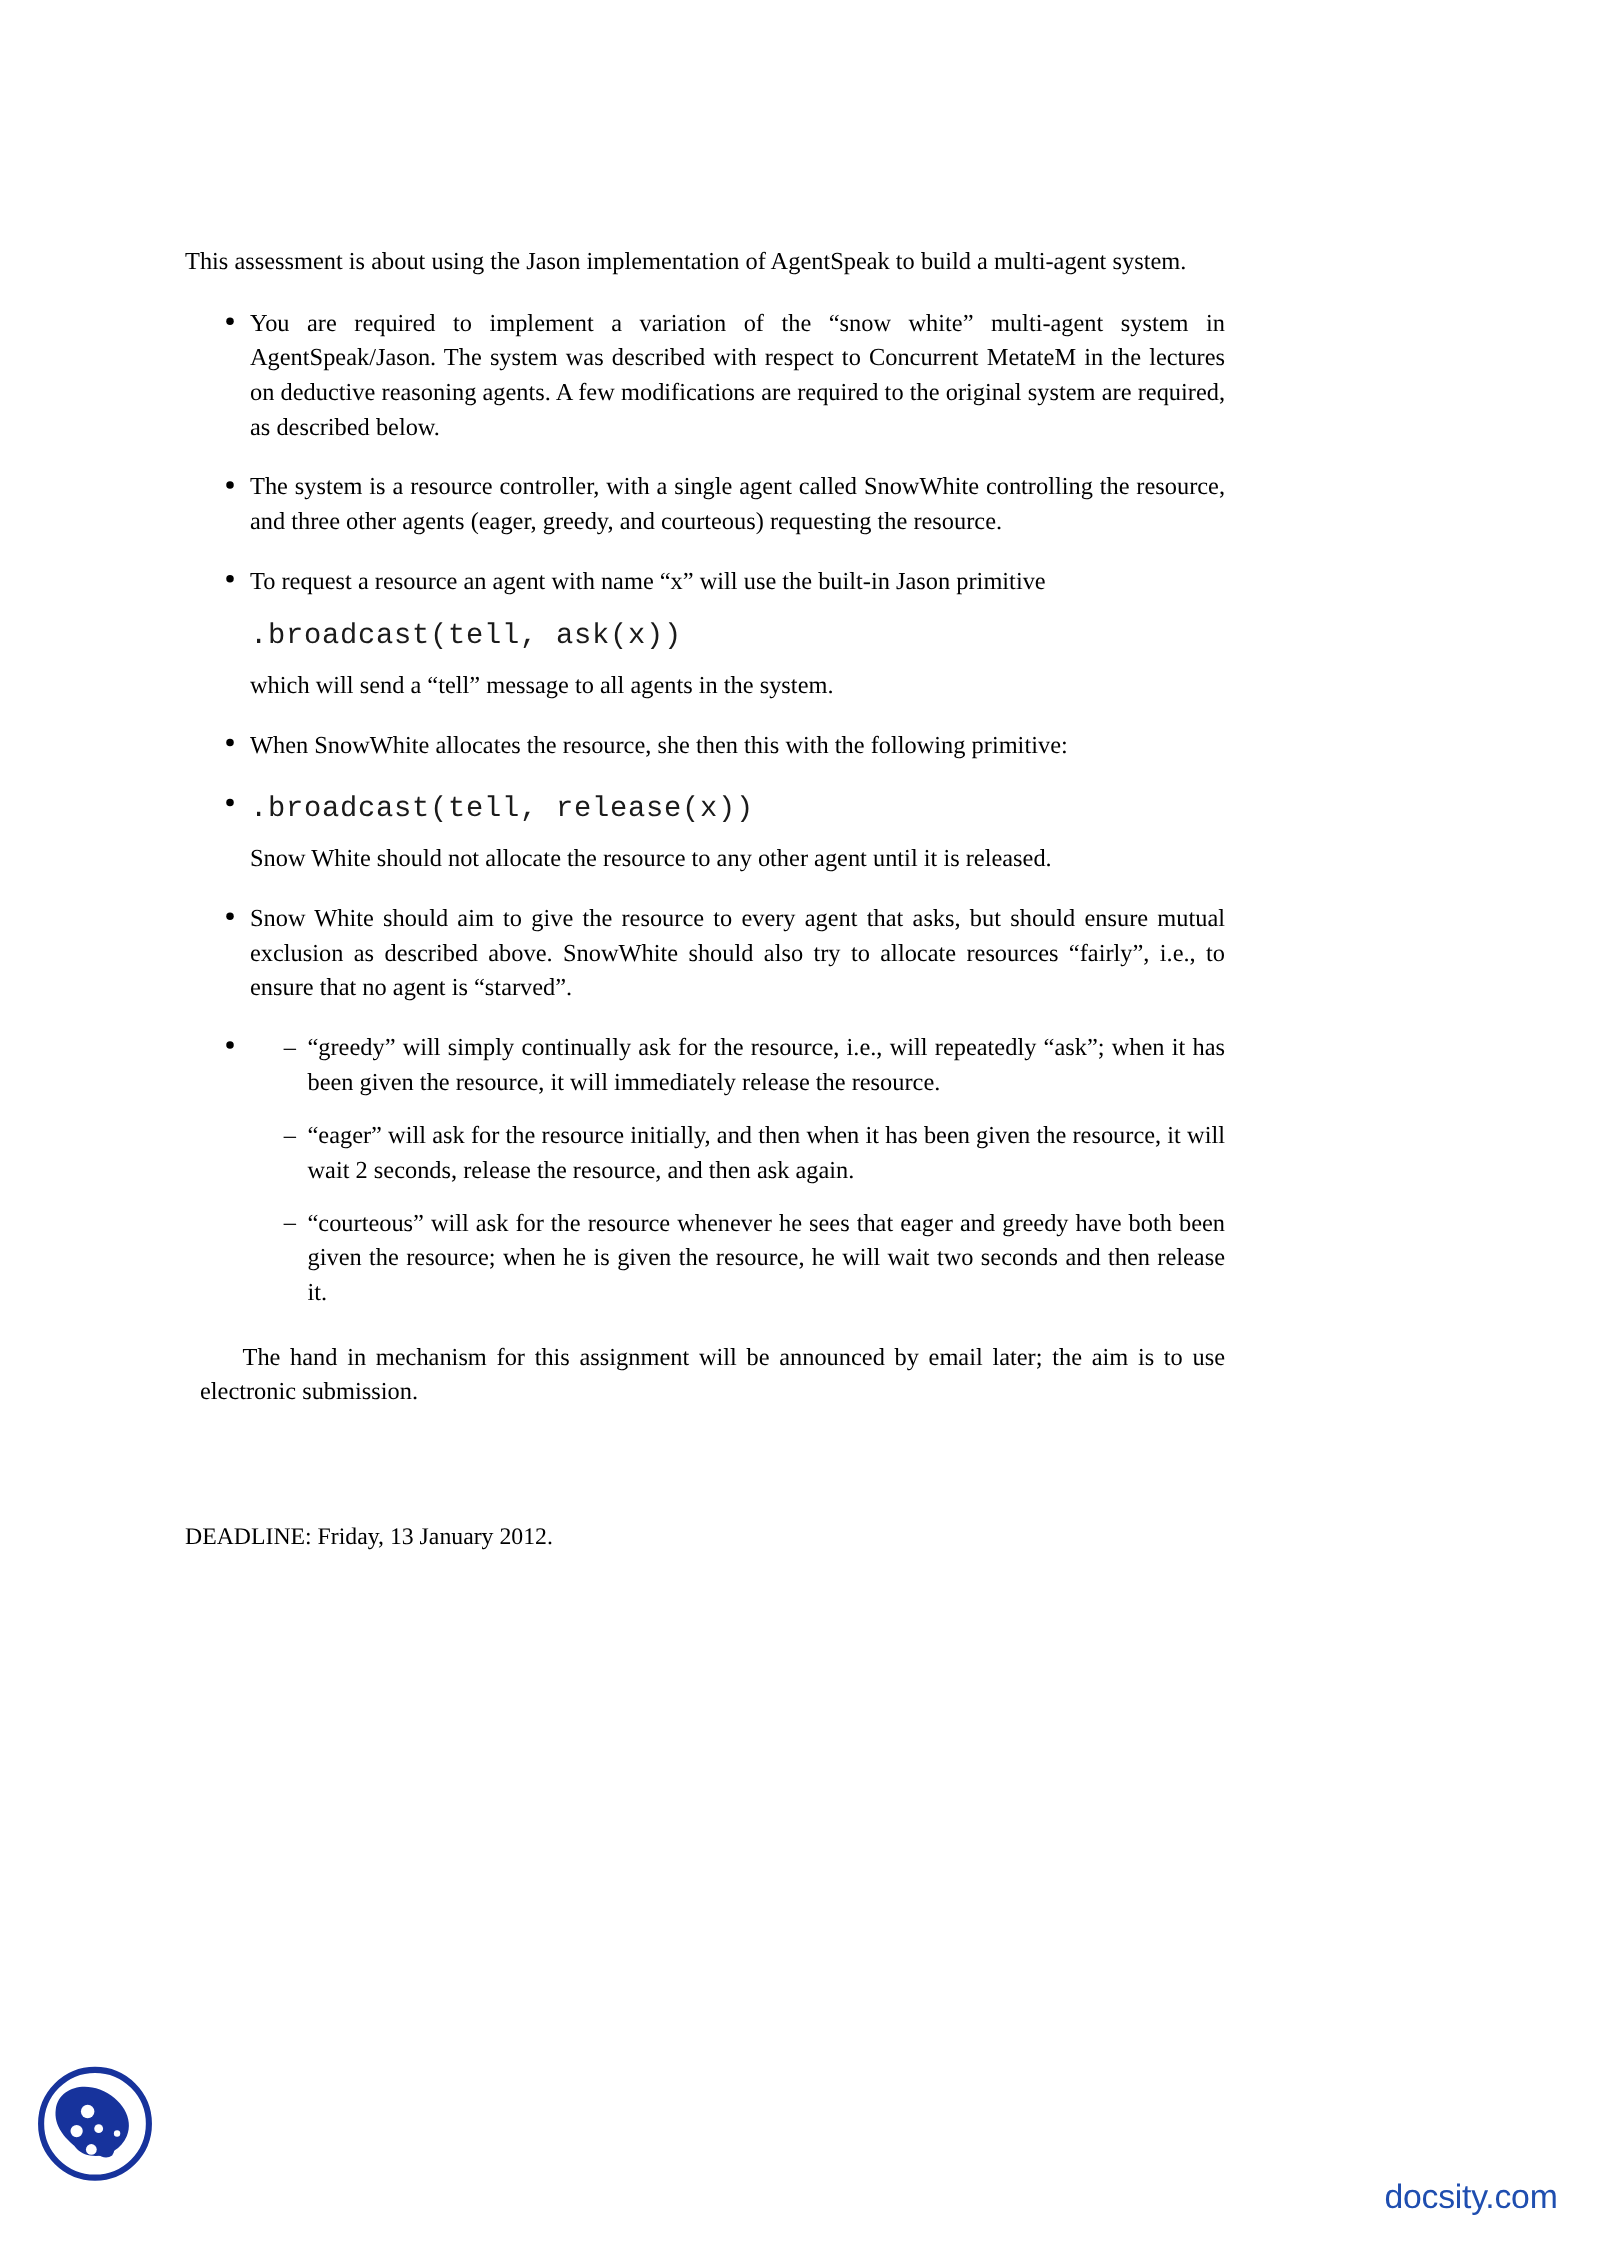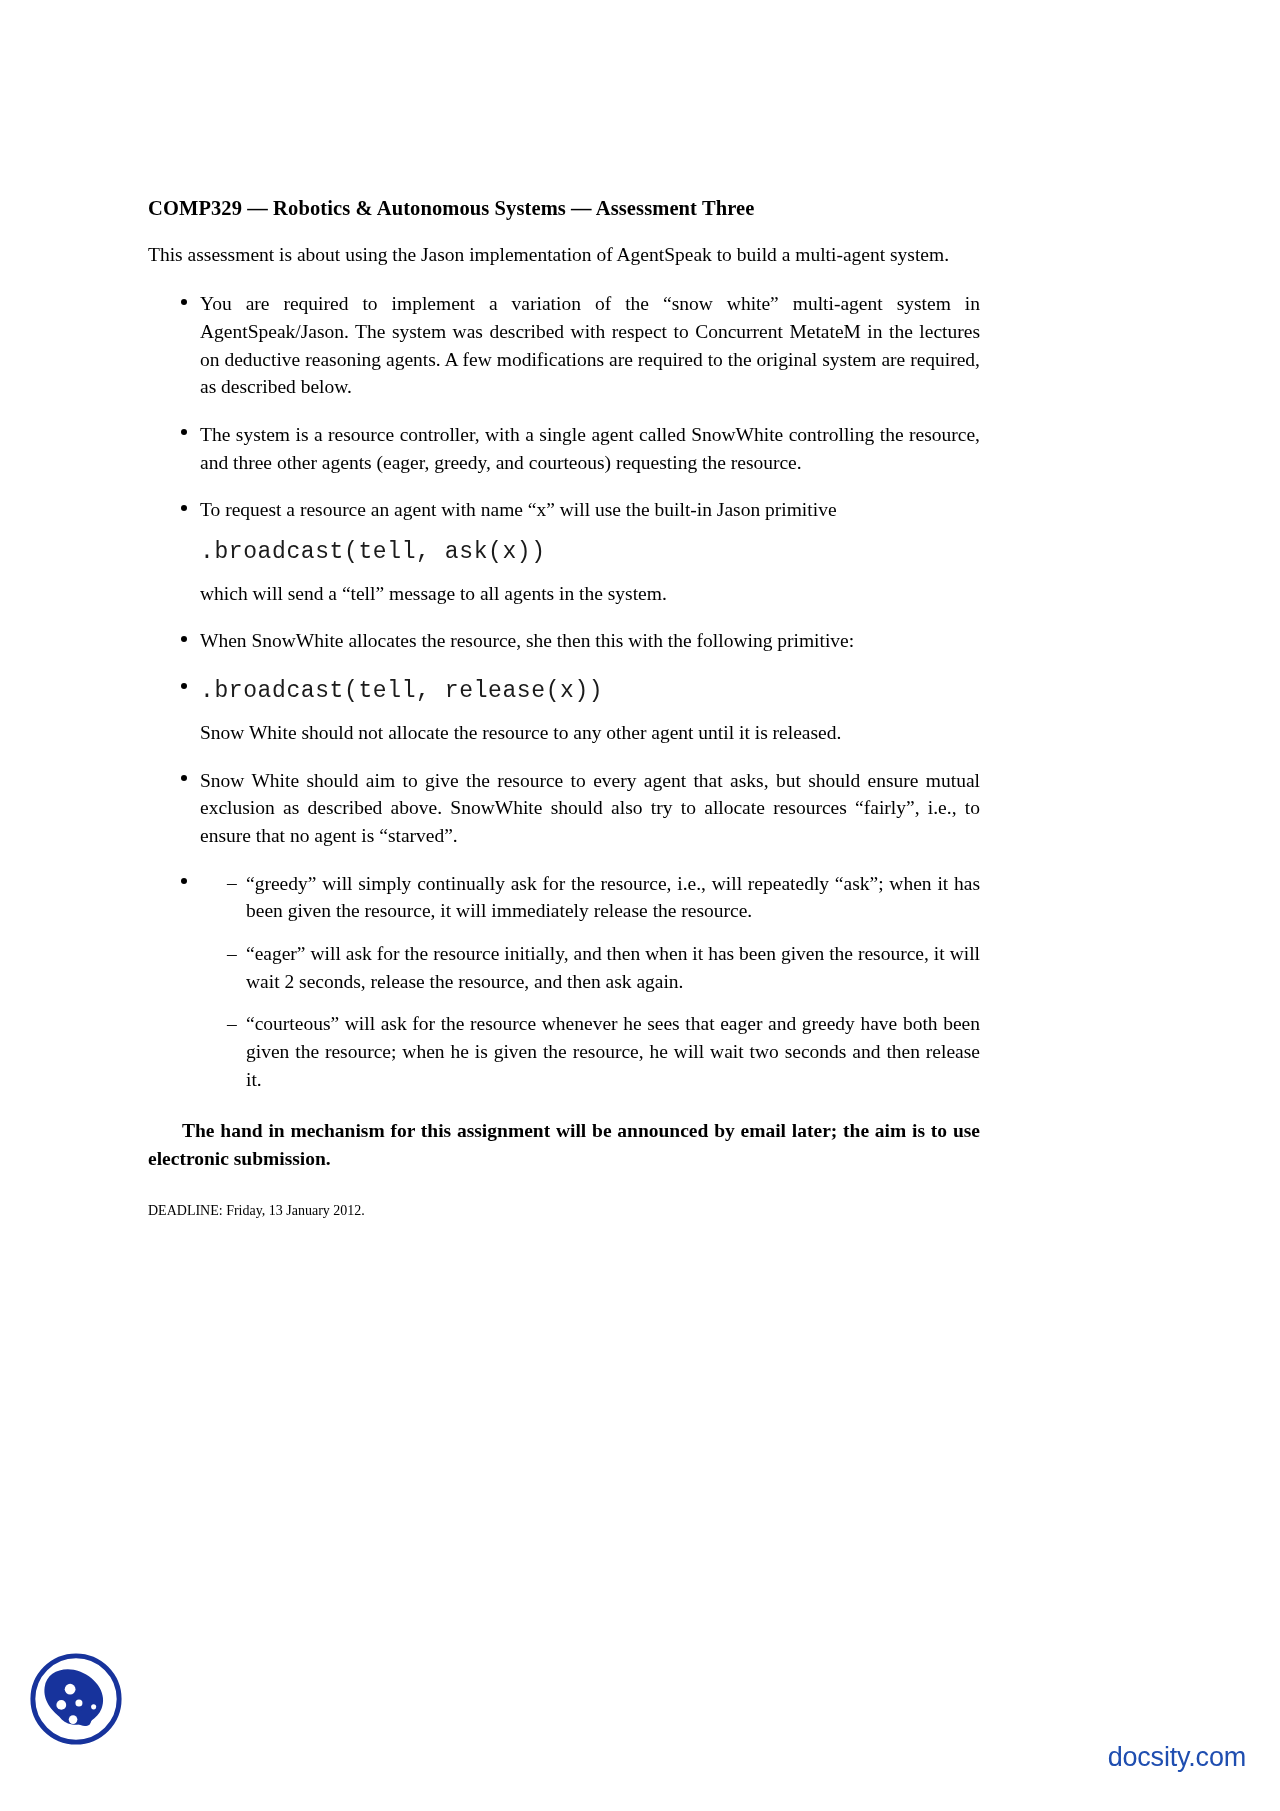--- a/index.html
+++ b/index.html
@@ -125,29 +125,28 @@
     display: block;
     text-align: justify;
     text-justify: inter-word;
   }
 
   .closing {
     font-size: 19.5px;
     line-height: 1.42;
     text-align: justify;
     text-justify: inter-word;
-    margin: 24px 0 0 0;
+    margin: 24px 0 0 12px;
     text-indent: 34px;
-    font-weight: bold;
   }
 
   .deadline {
-    font-size: 14px;
-    line-height: 1.42;
-    margin: 28px 0 0 0;
+    font-size: 19px;
+    line-height: 1.42;
+    margin: 89px 0 0 0;
   }
 
   em.it {
     font-style: italic;
   }
 
   
   .footer-logo {
     position: absolute;
     left: 27px;
@@ -166,21 +165,20 @@
     letter-spacing: -0.2px;
   }
 </style>
 </head>
 <body>
 
 <div class="page">
 
   <div class="content">
 
-    <h1 class="doc-title">COMP329 — Robotics &amp; Autonomous Systems — Assessment Three</h1>
 
     <p class="para intro">This assessment is about using the Jason implementation of AgentSpeak to build a multi-agent system.</p>
 
     <ul class="bullets">
 
       <li>
         <span class="bullet-dot"></span>
         <span class="bullet-text">You are required to implement a variation of the “snow white” multi-agent system in AgentSpeak/Jason. The system was described with respect to Concurrent MetateM in the lectures on deductive reasoning agents. A few modifications are required to the original system are required, as described below.</span>
       </li>
 

